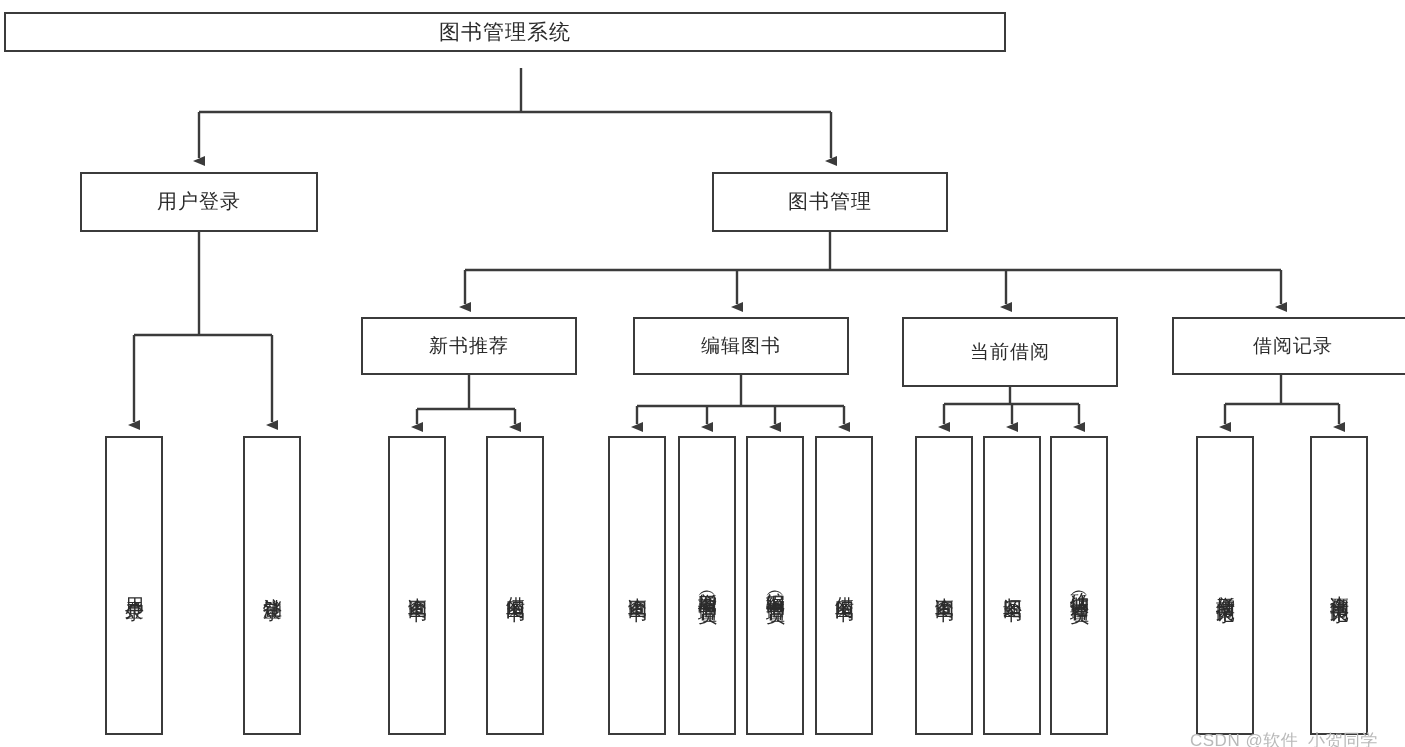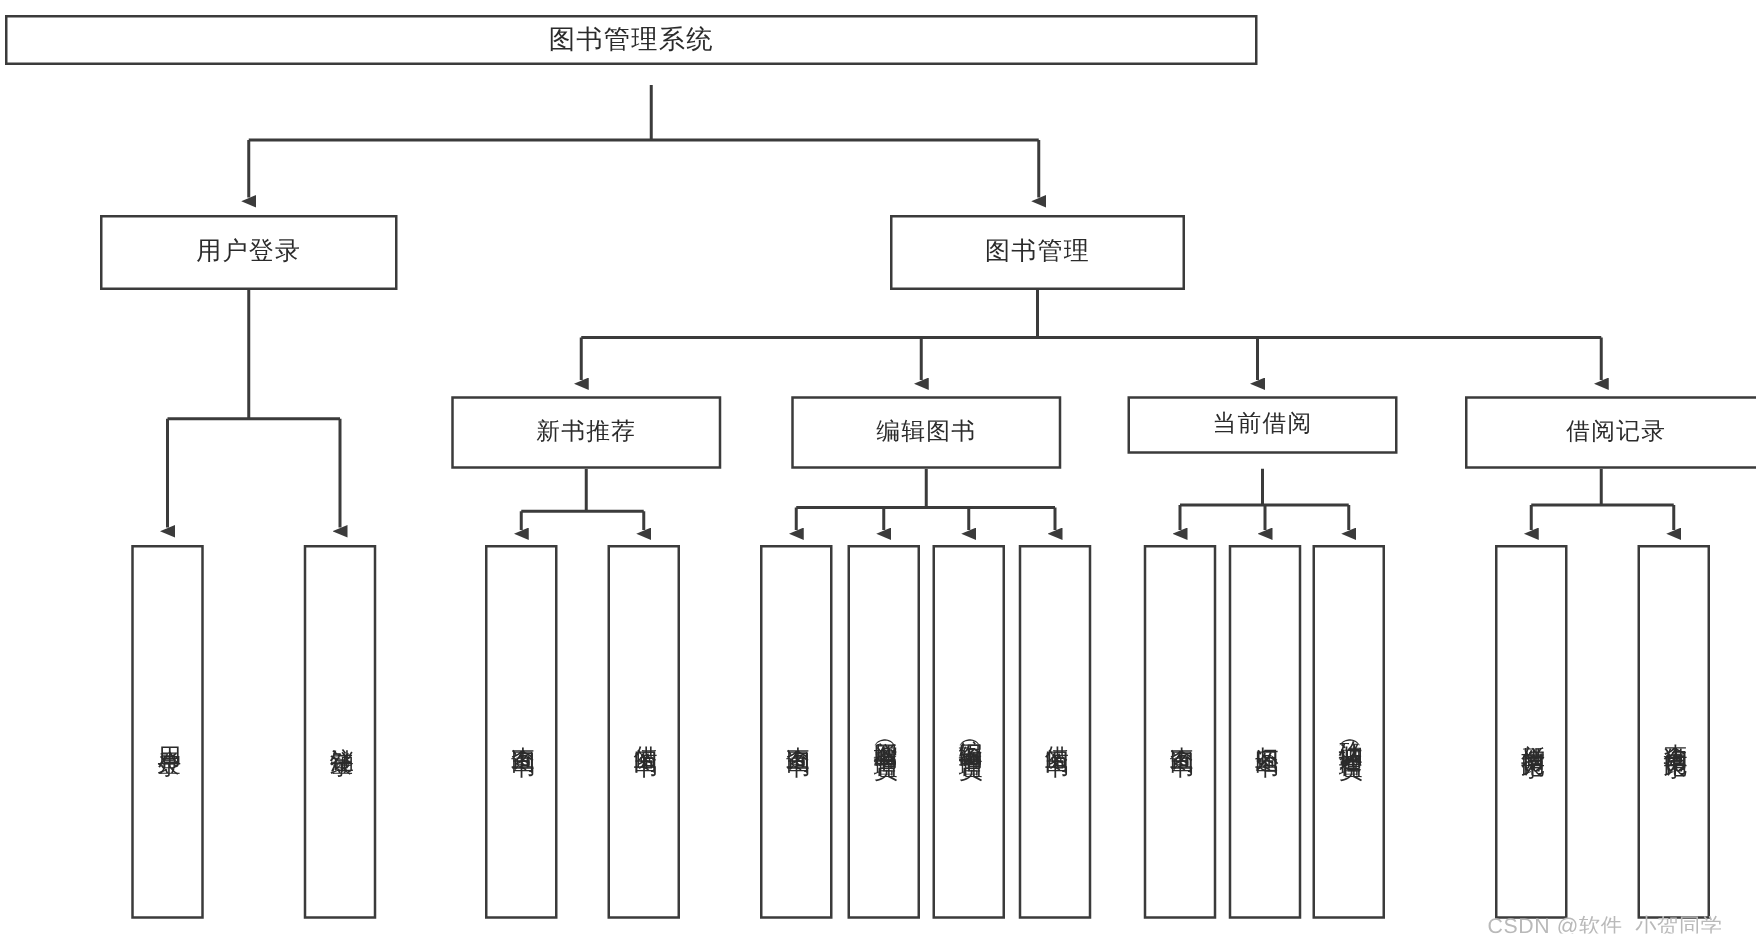--- a/index.html
+++ b/index.html
@@ -145,21 +145,21 @@
   <div class="node node-l2" style="left:361px; top:317px; width:216px; height:58px;">
     <span class="label">新书推荐</span>
   </div>
 
   <div class="node node-l1" style="left:712px; top:172px; width:236px; height:60px;">
     <span class="label">图书管理</span>
   </div>
   <div class="node node-l2" style="left:633px; top:317px; width:216px; height:58px;">
     <span class="label">编辑图书</span>
   </div>
-  <div class="node node-l2" style="left:902px; top:317px; width:216px; height:46px;">
+  <div class="node node-l2" style="left:902px; top:317px; width:216px; height:70px;">
     <span class="label">当前借阅</span>
   </div>
   <div class="node node-l2" style="left:1172px; top:317px; width:242px; height:58px;">
     <span class="label">借阅记录</span>
   </div>
 
   <div class="node node-leaf" style="left:105px; top:436px; width:58px; height:299px;">
     <span class="label">用户登录</span>
   </div>
   <div class="node node-leaf" style="left:243px; top:436px; width:58px; height:299px;">

